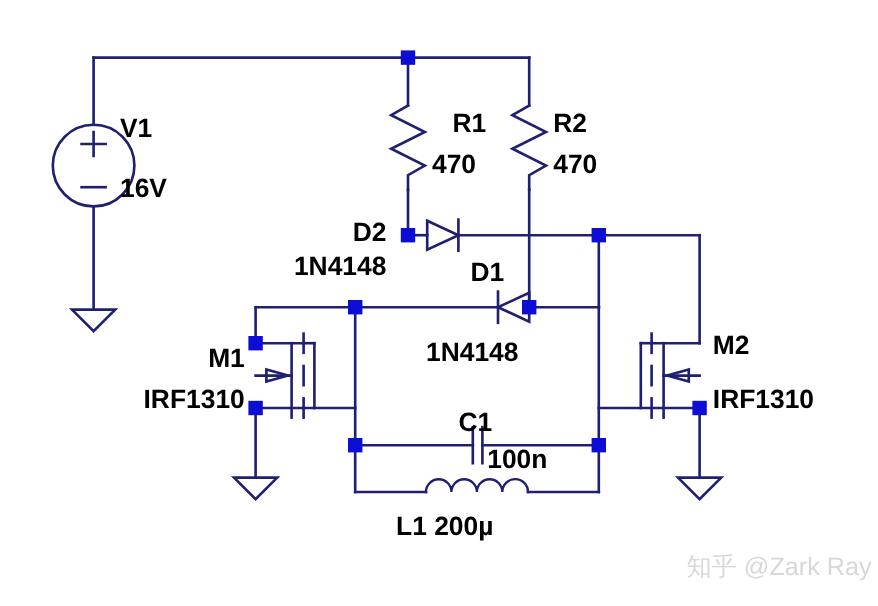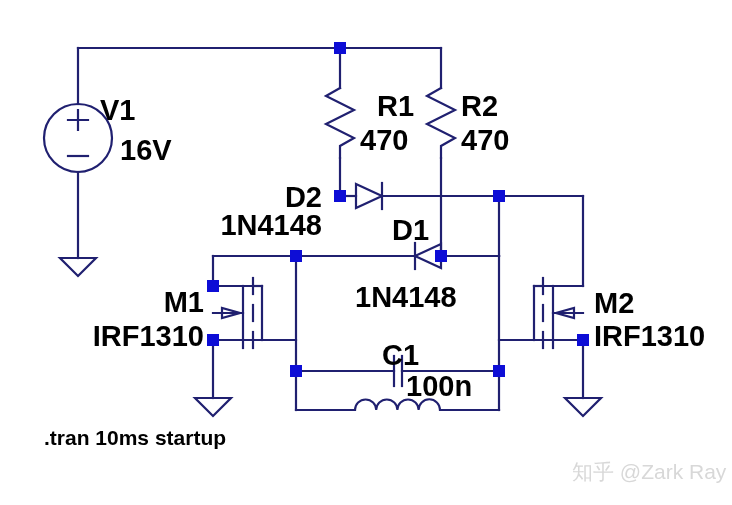--- a/index.html
+++ b/index.html
@@ -2,21 +2,21 @@
 <html><head>
 <meta charset="utf-8">
 <style>
   html,body{margin:0;padding:0;background:#ffffff;}
   body{width:732px;height:505px;overflow:hidden;
        font-family:"Liberation Sans",sans-serif;}
   #canvas{position:relative;width:732px;height:505px;background:#fff;}
   svg{position:absolute;left:0;top:0;width:732px;height:505px;}
   .lbl{position:absolute;font-family:"Liberation Sans",sans-serif;
        font-weight:bold;color:#000000;white-space:nowrap;line-height:1;}
-  .lbl-22{font-size:29px;}
+  .lbl-22{font-size:22px;}
   .lbl-21{font-size:21px;}
   .r{text-align:center;transform:translateX(-100%);}
   .wm{position:absolute;font-size:21px;color:#d8d8d8;font-weight:normal;
       white-space:nowrap;font-family:"Liberation Sans",sans-serif;}
 </style>
 </head>
 <body>
 
 <div id="canvas">
 
@@ -126,41 +126,41 @@
       <rect x="435" y="250" width="12" height="12"></rect>
       <rect x="207" y="280" width="12" height="12"></rect>
       <rect x="290" y="365" width="12" height="12"></rect>
       <rect x="493" y="365" width="12" height="12"></rect>
       <rect x="207" y="334" width="12" height="12"></rect>
       <rect x="577" y="334" width="12" height="12"></rect>
     </g>
   </svg>
 
   <div class="lbl lbl-22" style="left:100px;top:96px;">V1</div>
-  <div class="lbl lbl-22" style="left:100px;top:136px;margin-left:20px;">16V</div>
+  <div class="lbl lbl-22" style="left:100px;top:146px;">16V</div>
 
   <div class="lbl lbl-22" style="left:360px;top:92px;margin-left:17px;">R1</div>
   <div class="lbl lbl-22" style="left:360px;top:126px;">470</div>
 
   <div class="lbl lbl-22" style="left:461px;top:92px;">R2</div>
   <div class="lbl lbl-22" style="left:461px;top:126px;">470</div>
 
   <div class="lbl lbl-22 r" style="left:322px;top:183px;">D2</div>
   <div class="lbl lbl-22 r" style="left:322px;top:211px;">1N4148</div>
 
   <div class="lbl lbl-22" style="left:392px;top:216px;">D1</div>
   <div class="lbl lbl-22" style="left:355px;top:283px;">1N4148</div>
 
   <div class="lbl lbl-22 r" style="left:204px;top:288px;">M1</div>
   <div class="lbl lbl-22 r" style="left:204px;top:322px;">IRF1310</div>
 
-  <div class="lbl lbl-22" style="left:594px;top:277px;margin-top:12px;">M2</div>
+  <div class="lbl lbl-22" style="left:594px;top:277px;">M2</div>
   <div class="lbl lbl-22" style="left:594px;top:322px;">IRF1310</div>
 
   <div class="lbl lbl-22" style="left:382px;top:341px;">C1</div>
   <div class="lbl lbl-22" style="left:406px;top:372px;">100n</div>
 
+  <div class="lbl lbl-22" style="left:330px;top:428px;">L1 200µ</div>
 
-  <div class="lbl lbl-21" style="left:44px;top:427px;">.tran 10ms startup</div>
 
   <div class="wm" style="left:572px;top:458px;">知乎 @Zark Ray</div>
 
 </div>
 
 </body></html>

